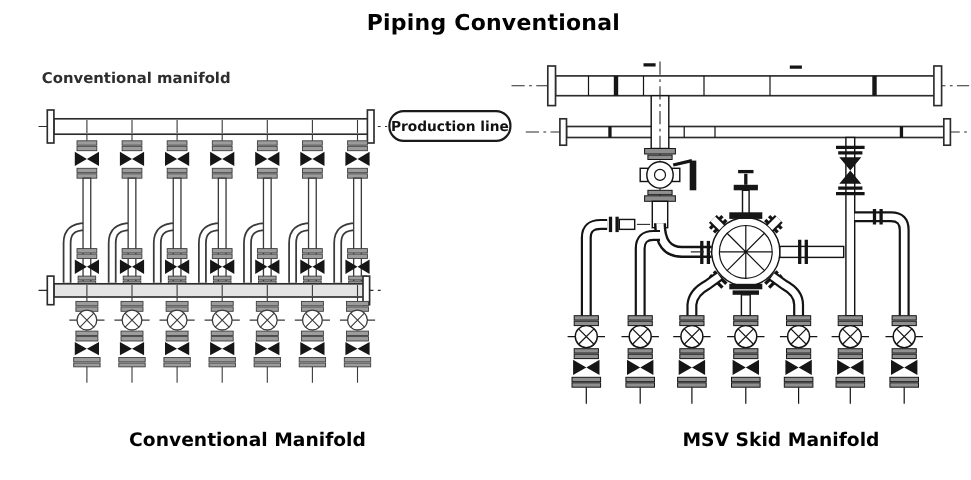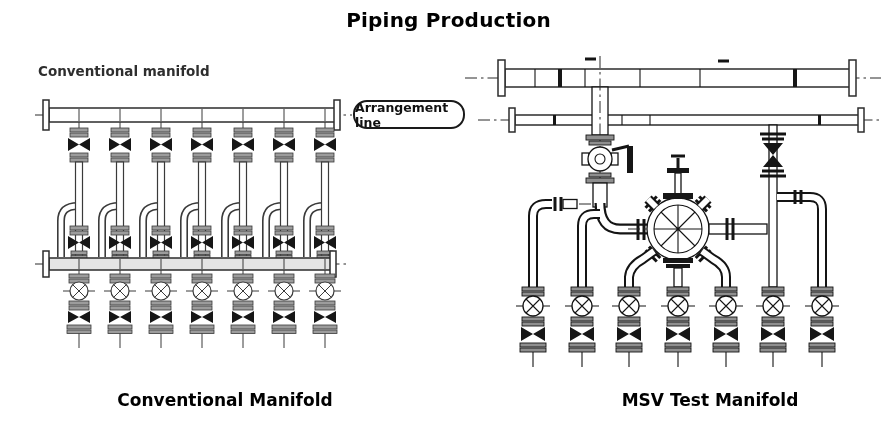--- a/index.html
+++ b/index.html
@@ -36,21 +36,21 @@
   .eo10{stroke:#141414;stroke-width:10;fill:none;}
   .ei10{stroke:#ffffff;stroke-width:6;fill:none;}
   .eo11{stroke:#141414;stroke-width:11;fill:none;}
   .ei11{stroke:#ffffff;stroke-width:6.5;fill:none;}
 </style>
 </head>
 <body>
 
 <div class="canvas">
 
-  <div class="title">Piping Production</div>
+  <div class="title">Piping Conventional</div>
 
   <svg class="art" width="883" height="436" viewBox="0 0 883 436" aria-hidden="true">
     <defs>
 
       <g id="lbranch">
         <line class="thn" x1="0" y1="0" x2="0" y2="6"></line>
         <rect class="flg" x="-9" y="6" width="18" height="4"></rect>
         <rect class="flg" x="-9" y="11" width="18" height="4"></rect>
         <path class="dk" d="M-11,16 L-11,29 L0,22.5 Z M11,16 L11,29 L0,22.5 Z"></path>
         <rect class="flg" x="-9" y="31" width="18" height="4"></rect>
@@ -249,19 +249,19 @@
       <use href="#rstack" x="629" y="287"></use>
       <use href="#rstack" x="678" y="287"></use>
       <use href="#rstack" x="726" y="287"></use>
       <use href="#rstack" x="773" y="287"></use>
       <use href="#rstack" x="822" y="287"></use>
     </g>
   </svg>
 
   <div class="inline-label">Conventional manifold</div>
 
-  <div class="stadium prod">Arrangement line</div>
+  <div class="stadium prod">Production line</div>
 
 
   <div class="caption left-cap">Conventional Manifold</div>
 
-  <div class="caption right-cap">MSV Test Manifold</div>
+  <div class="caption right-cap">MSV Skid Manifold</div>
 </div>
 
 </body></html>

